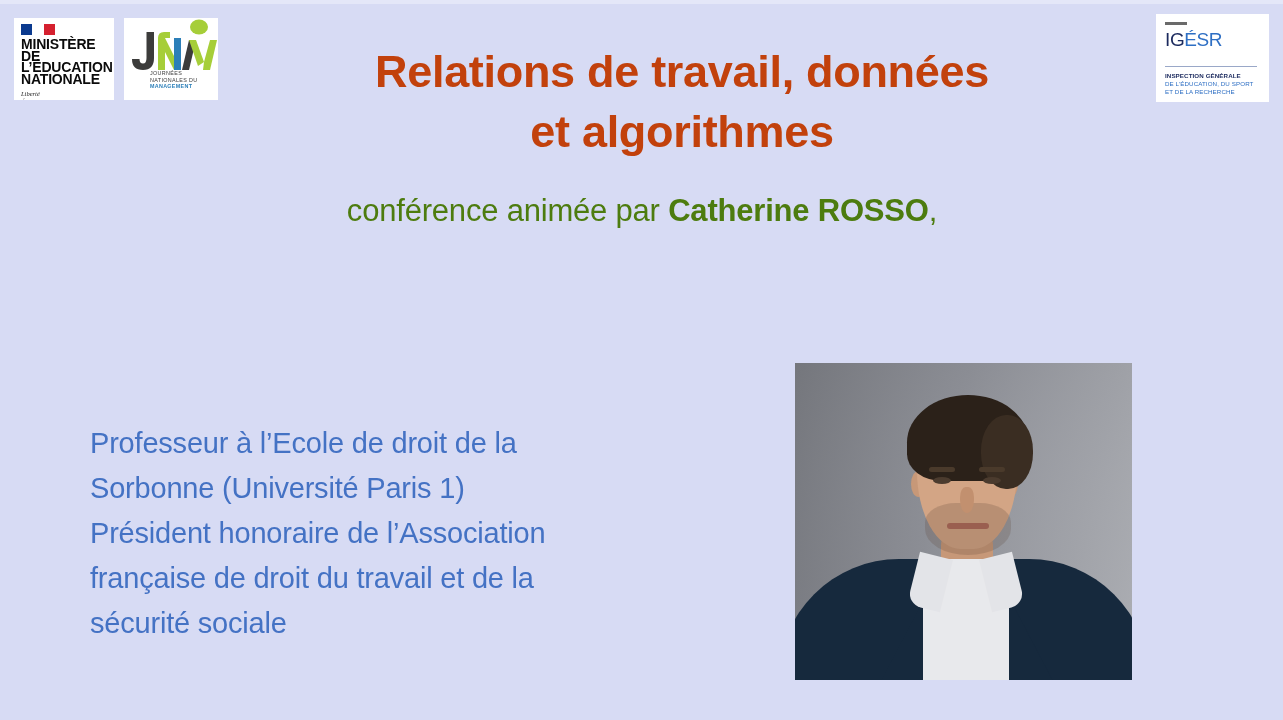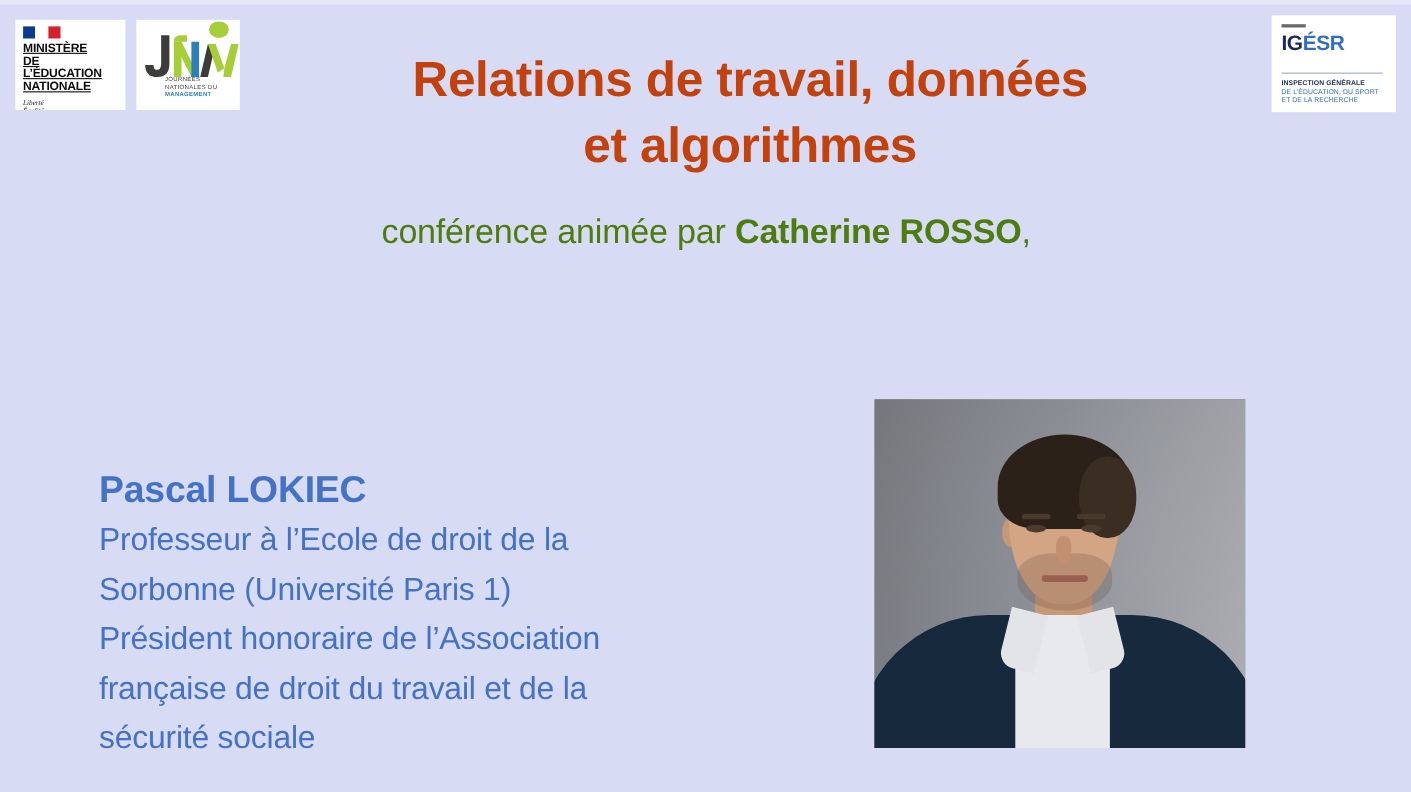--- a/index.html
+++ b/index.html
@@ -47,26 +47,25 @@
     width: 34px; height: 11px;
     margin-bottom: 4px;
   }
   .men-flag i { display:block; height: 100%; }
   .men-flag .b { width: 11px; background: #0B3A8F; }
   .men-flag .w { width: 12px; background: #FFFFFF; }
   .men-flag .r { width: 11px; background: #D5202F; }
   .men-title {
     font-family: "Liberation Sans", sans-serif;
     font-weight: bold;
-    font-size: 11px;
+    font-size: 14px;
     line-height: 11.5px;
     color: #0B0B0B;
     letter-spacing: -0.2px;
     white-space: pre-line;
-    text-decoration: underline;
   }
   .men-motto {
     margin-top: 5px;
     font-family: "Liberation Serif", serif;
     font-style: italic;
     font-size: 6.5px;
     line-height: 7.6px;
     color: #1A1A1A;
     white-space: pre-line;
   }
@@ -104,21 +103,21 @@
     width: 113px; height: 88px;
     padding: 8px 9px;
   }
   .igesr-rule {
     width: 22px; height: 2.5px;
     background: #6A6A6A;
     margin-bottom: 5px;
   }
   .igesr-word {
     font-family: "Liberation Sans", sans-serif;
-    font-weight: bold;
+    font-weight: normal;
     font-size: 19px;
     line-height: 20px;
     letter-spacing: -0.4px;
     color: #1B2A5E;
     margin-bottom: 16px;
   }
   .igesr-word span { color: #2E6FC4; }
   .igesr-rule2 {
     width: 92px; height: 1px;
     background: #9AA8C8;
@@ -385,21 +384,20 @@
   </div>
 
   <div id="title-block">Relations de travail, données
 et algorithmes</div>
 
   <div id="subtitle-block">
     <div><span>conférence animée par </span><span class="nm">Catherine ROSSO</span><span>,</span></div>
   </div>
 
   <div id="speaker-block">
-    <div id="speaker-name">Pascal LOKIEC</div>
     <div id="speaker-bio">Professeur à l’Ecole de droit de la
 Sorbonne (Université Paris 1)
 Président honoraire de l’Association
 française de droit du travail et de la
 sécurité sociale</div>
   </div>
 
   <div id="portrait">
     <div class="bg-wash"></div>
     <div class="suit"></div>

